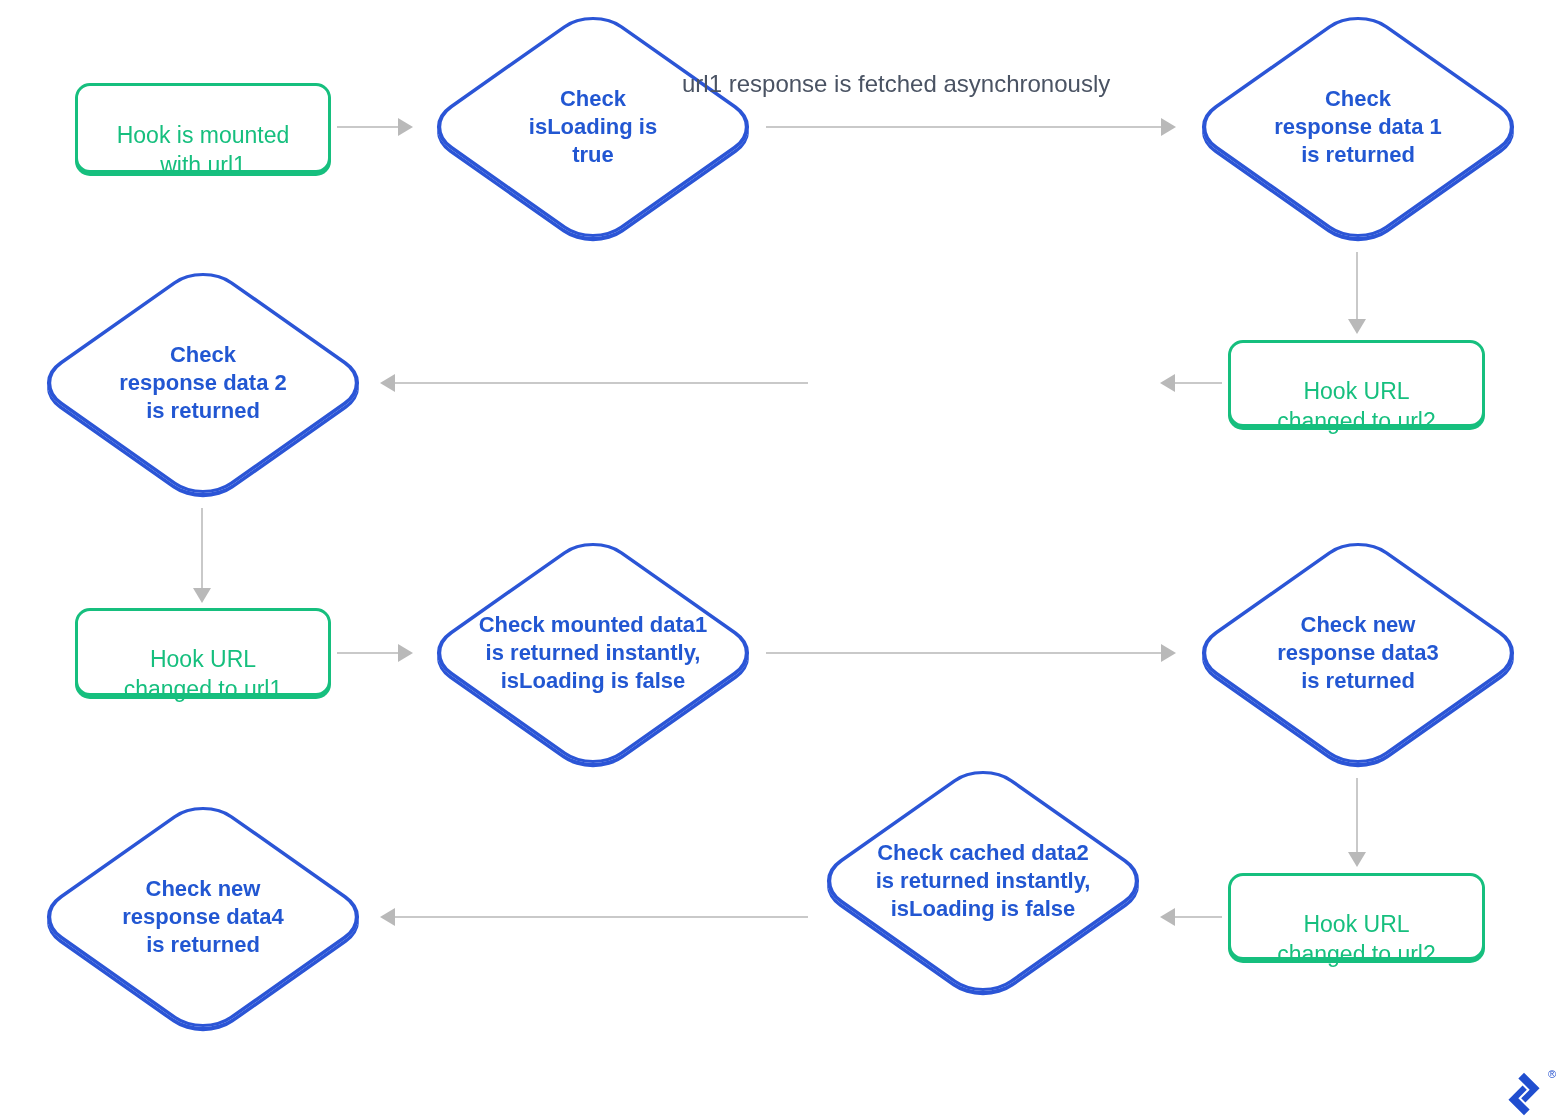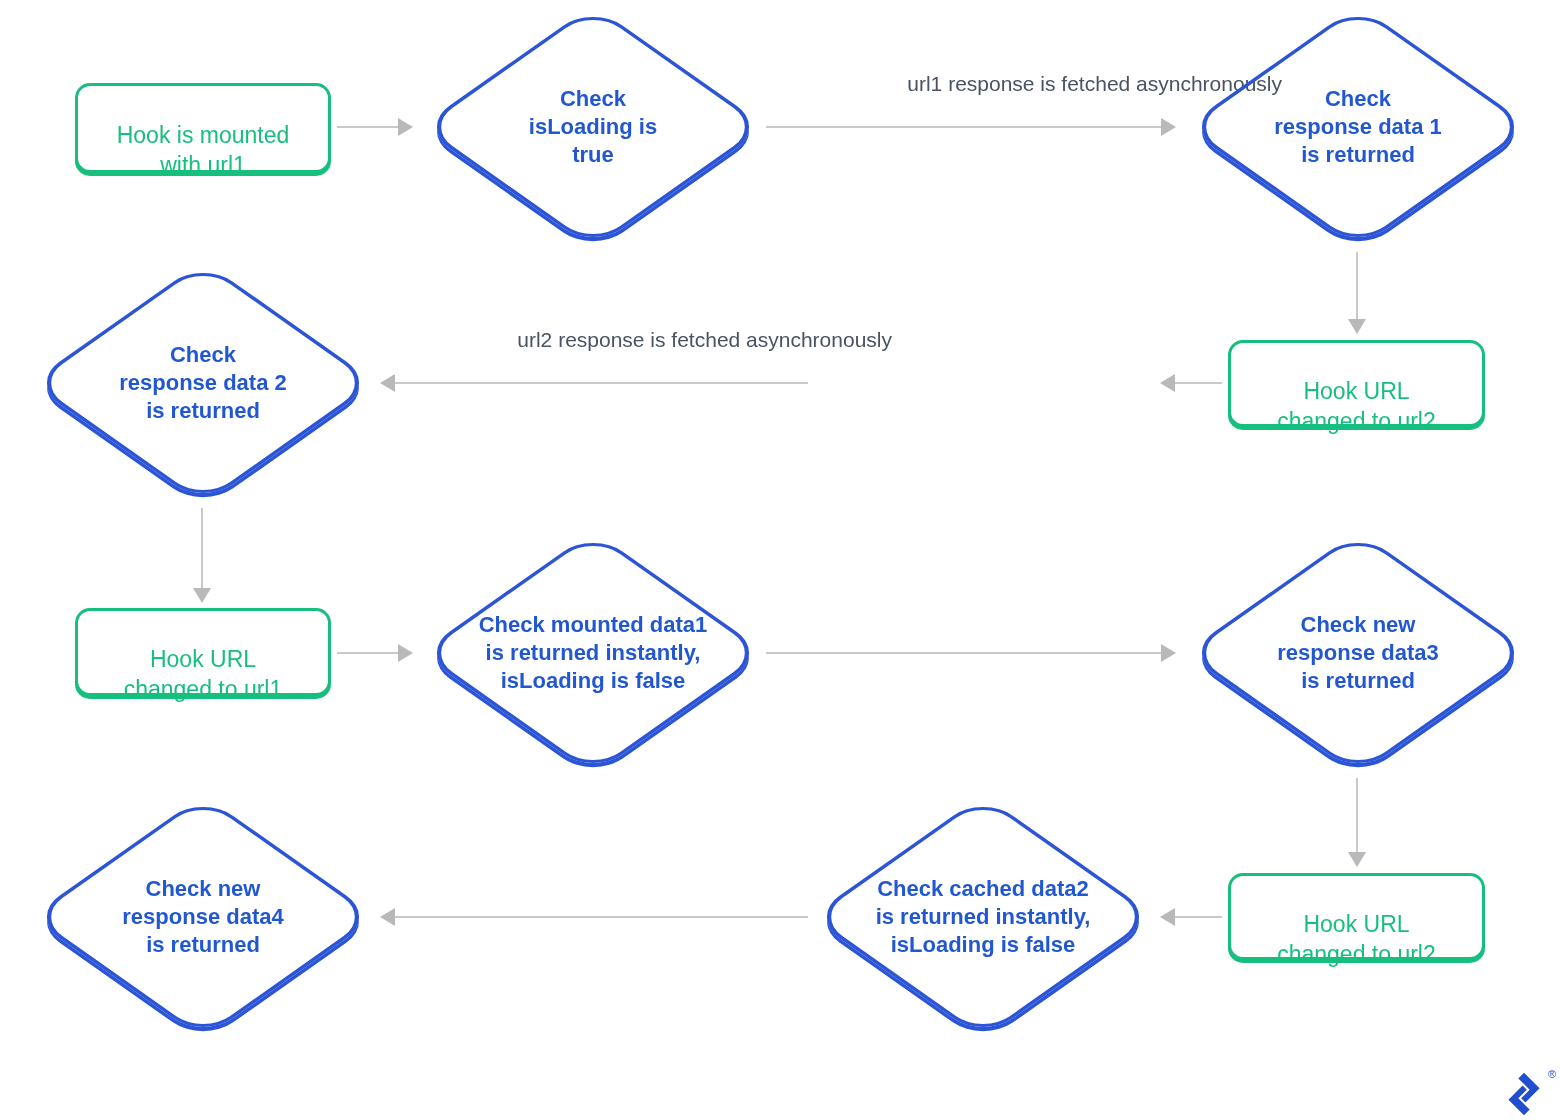--- a/index.html
+++ b/index.html
@@ -107,23 +107,23 @@
     left: -9px; bottom: 0;
     width: 0; height: 0;
     border-left: 9px solid transparent;
     border-right: 9px solid transparent;
     border-top: 15px solid var(--arrow_head);
   }
 
   
   .edge-label {
     position: absolute;
-    text-align: right;
+    text-align: left;
     color: var(--label);
-    font-size: 21px;
+    font-size: 24px;
     line-height: 26px;
   }
 
   
   .logo { position: absolute; color: var(--logo); }
   .logo .reg {
     position: absolute;
     right: -10px;
     top: -4px;
     font-size: 11px;
@@ -164,21 +164,20 @@
 
   <div class="node action" style="left:1228px; top:340px; width:257px; height:87px">
     <div class="shape"></div>
     <div class="label">Hook URL
 changed to url2</div>
   </div>
 
   <div class="arrow left" style="left:1160px; top:383px; width:62px"></div>
 
 
-  <div class="edge-label" style="left:292px; top:327px; width:600px">url2 response is fetched asynchronously</div>
   <div class="arrow left" style="left:380px; top:383px; width:428px"></div>
 
   <div class="node check" style="left:35px; top:265px; width:336px; height:236px">
     <div class="shape"></div>
     <div class="label">Check
 response data 2
 is returned</div>
   </div>
 
   <div class="arrow down" style="left:202px; top:508px; height:95px"></div>
@@ -210,21 +209,21 @@
   <div class="arrow down" style="left:1357px; top:778px; height:89px"></div>
 
   <div class="node action" style="left:1228px; top:873px; width:257px; height:87px">
     <div class="shape"></div>
     <div class="label">Hook URL
 changed to url2</div>
   </div>
 
   <div class="arrow left" style="left:1160px; top:917px; width:62px"></div>
 
-  <div class="node check" style="left:815px; top:799px; width:336px; height:236px">
+  <div class="node check" style="left:815px; top:763px; width:336px; height:236px">
     <div class="shape"></div>
     <div class="label">Check cached data2
 is returned instantly,
 isLoading is false</div>
   </div>
 
   <div class="arrow left" style="left:380px; top:917px; width:428px"></div>
 
   <div class="node check" style="left:35px; top:799px; width:336px; height:236px">
     <div class="shape"></div>

